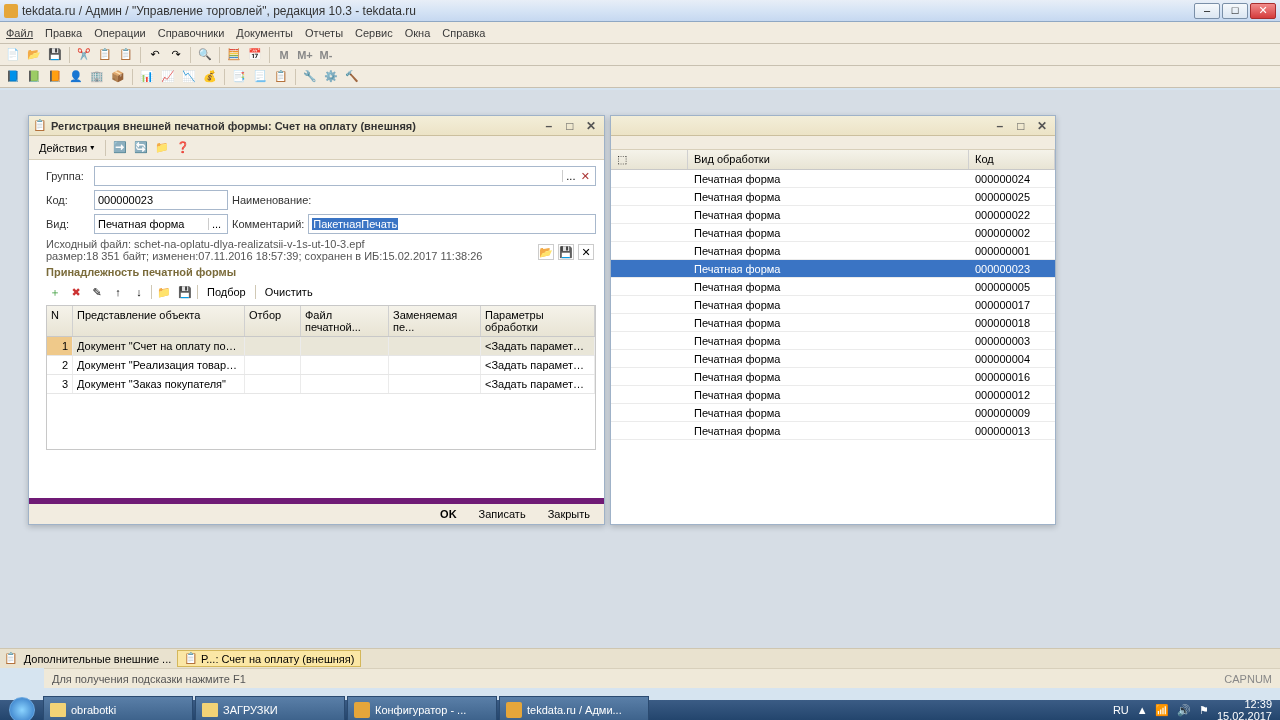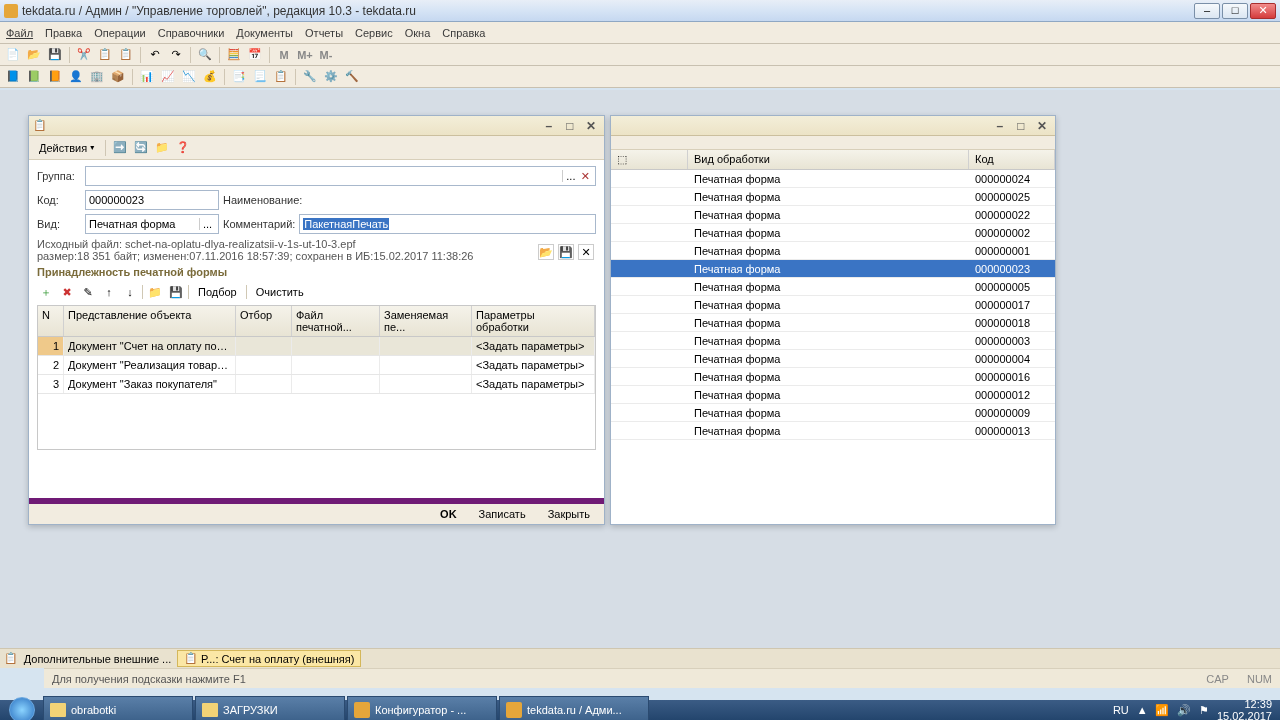--- a/index.html
+++ b/index.html
@@ -71,21 +71,21 @@
 .listwin .lr.sel { background: #3a74c4; }
 .listwin .lr.sel .lc { color: #fff; }
 .listwin .lr .lc:first-child { width: 77px; }
 .listwin .lr .lc:nth-child(2) { flex: 1; }
 .listwin .lr .lc:nth-child(3) { width: 86px; }
 
 
 .docbar { position: absolute; bottom: 52px; left: 0; right: 0; height: 20px; background: #e9e2cf; display: flex; align-items: center; padding: 0 4px; gap: 6px; border-top: 1px solid #cfc6b0; }
 .docbar .dtab { background: #fbe7a5; border: 1px solid #d4b75a; padding: 1px 6px; display: flex; align-items: center; gap: 3px; }
 .statusbar { position: absolute; bottom: 32px; left: 0; right: 0; height: 20px; background: #efe9d9; display: flex; align-items: center; padding: 0 8px; color: #555; border-top: 1px solid #d8d0bc; margin-left: 44px; }
-.statusbar .sf { margin-left: auto; display: flex; gap: 18px; color: #888; }
+.statusbar .sf { margin-left: auto; display: flex; gap: 0; color: #888; }
 
 .taskbar { position: absolute; bottom: 0; left: 0; right: 0; height: 20px; background: linear-gradient(#3b5c85,#23456d); display: flex; align-items: center; padding: 0 2px; }
 .start { width: 40px; height: 30px; display: flex; align-items: center; justify-content: center; }
 .start .orb { width: 26px; height: 26px; border-radius: 50%; background: radial-gradient(#8bd4ff,#2a6fbf); border: 1px solid #6aa8e0; }
 .tbtn { height: 28px; min-width: 150px; margin: 0 1px; background: linear-gradient(#5a7fa8,#3a5f88); border: 1px solid #2a4a70; display: flex; align-items: center; padding: 0 6px; color: #fff; gap: 5px; }
 .tbtn.folder .tico { width: 16px; height: 14px; background: #f2d376; border-radius: 1px; }
 .tbtn .tico { width: 16px; height: 16px; }
 .tray { margin-left: auto; display: flex; align-items: center; color: #fff; gap: 8px; padding: 0 6px; }
 .tray .clock { text-align: right; line-height: 12px; font-size: 11px; }
 
@@ -158,36 +158,37 @@
   <span class="tb">🔧</span>
   <span class="tb">⚙️</span>
   <span class="tb">🔨</span>
 </div>
 
 <div class="mdi">
 
   <div class="inner-window" style="left:28px; top:25px; width:577px; height:410px;">
     <div class="iw-title">
       <span class="t-ico">📋</span>
+      <span>Регистрация внешней печатной формы: Счет на оплату (внешняя)</span>
       <span class="sp"></span>
       <span class="iw-btns">
         <span>–</span>
         <span>□</span>
         <span>✕</span>
       </span>
     </div>
     <div class="dlg-toolbar">
       <span class="act">Действия</span>
       <span class="tsep"></span>
       <span class="tb">➡️</span>
       <span class="tb">🔄</span>
       <span class="tb">📁</span>
       <span class="tb">❓</span>
     </div>
-    <div class="form-body" style="position:relative;height:338px;">
+    <div class="form-body" style="position:relative;height:338px;margin-left:9px;">
       <div class="row">
         <span class="lbl" style="width:44px">Группа:</span>
         <div class="fld">
           <input value="" style="">
           <span class="dots">...</span>
           <span class="x">✕</span>
         </div>
       </div>
       <div class="row">
         <span class="lbl" style="width:44px">Код:</span>

